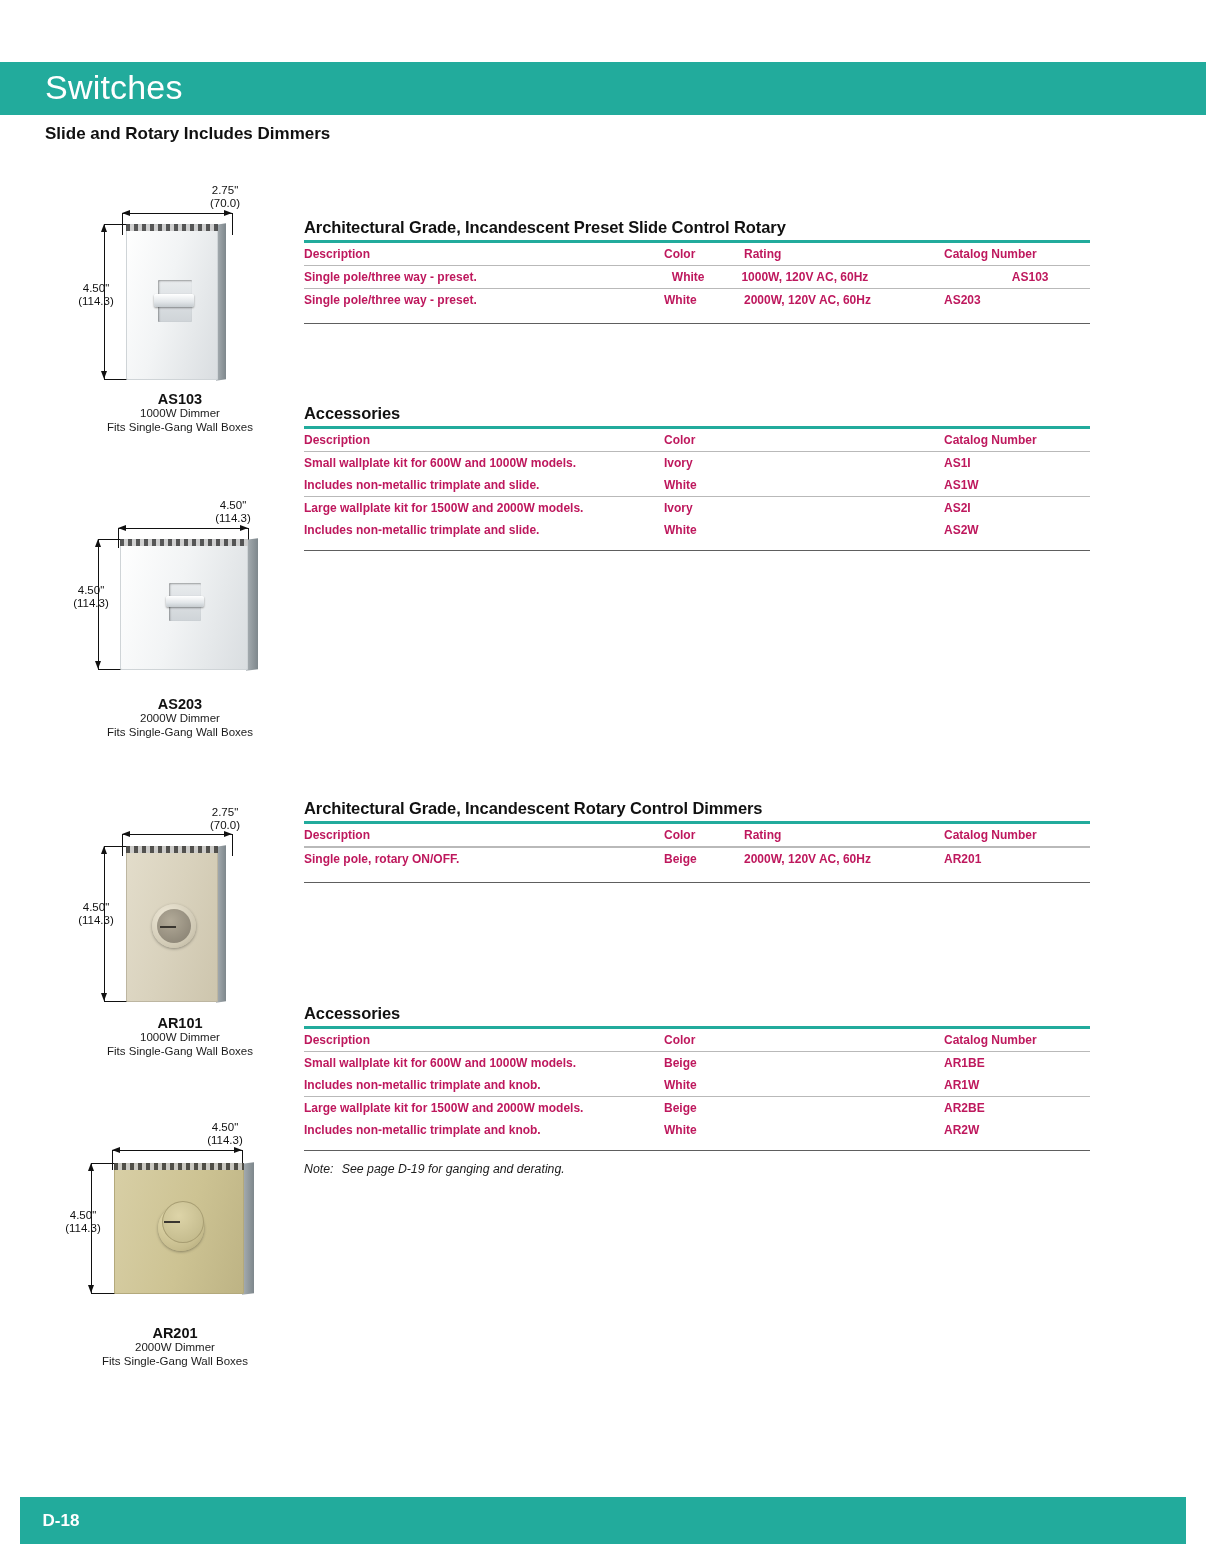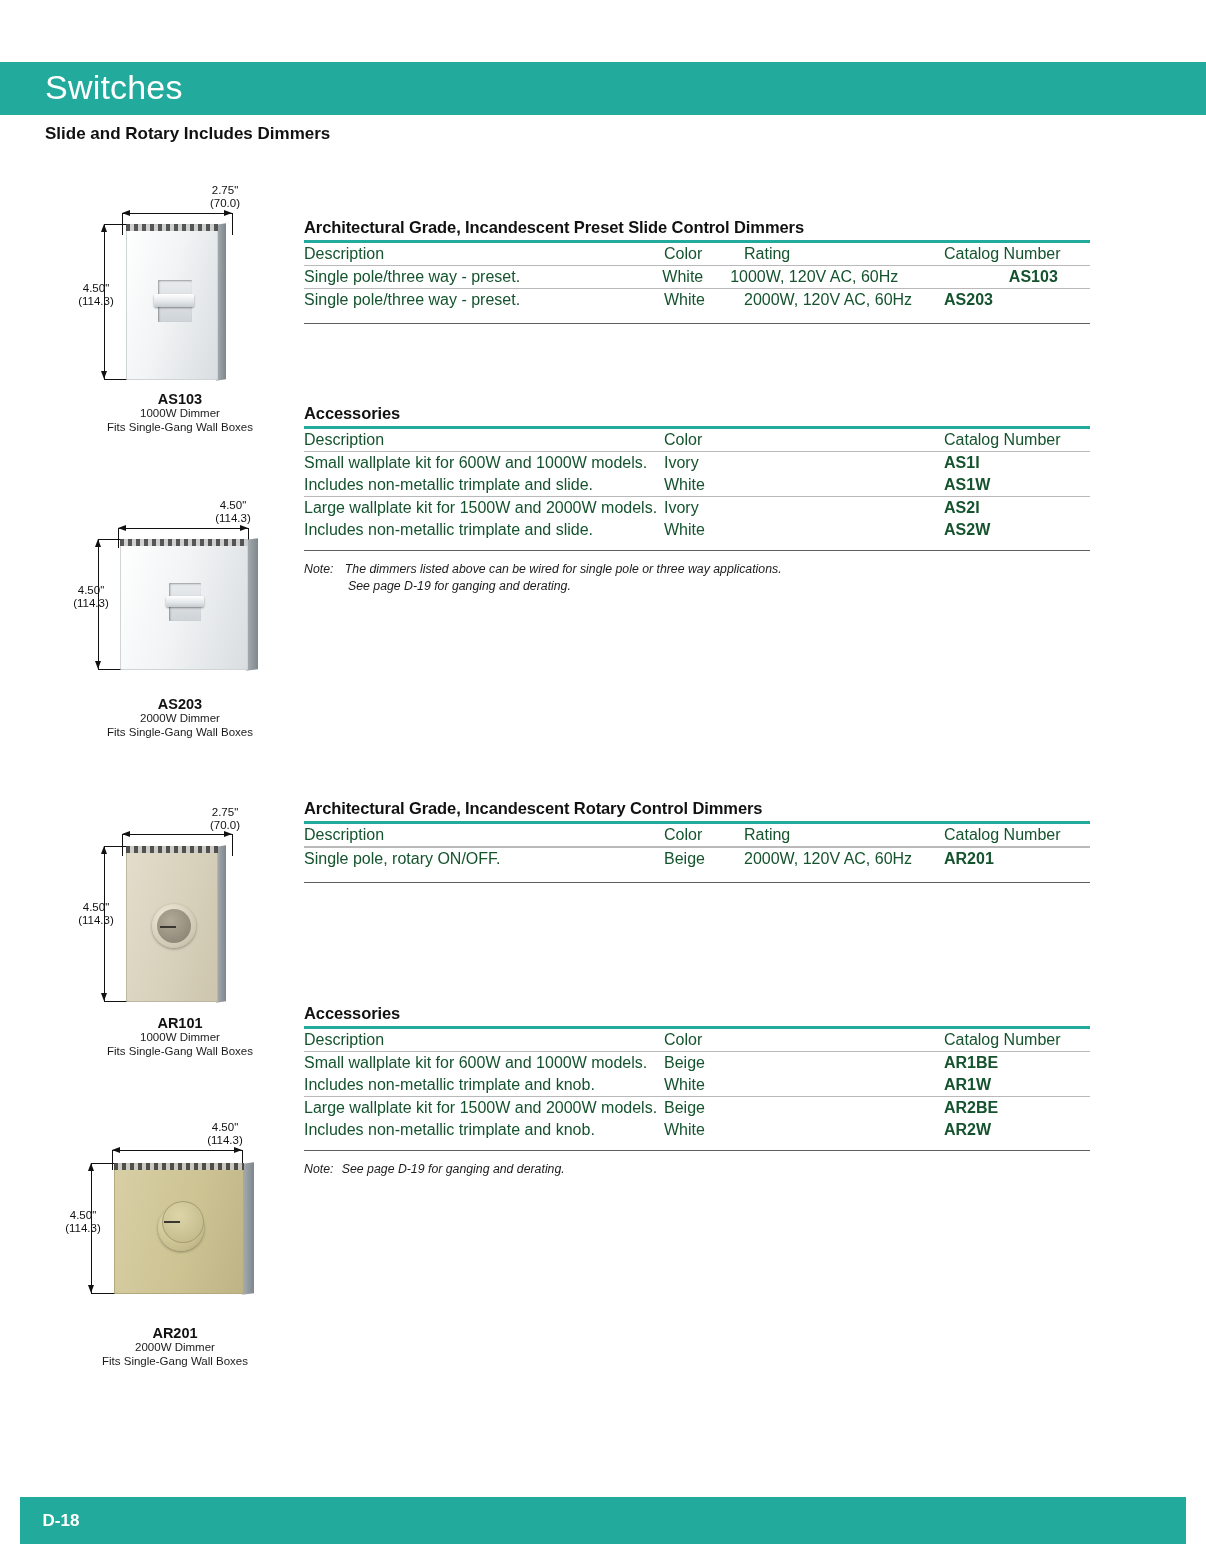--- a/index.html
+++ b/index.html
@@ -31,22 +31,23 @@
   .section-title {
     font-size: 16.5px; font-weight: bold; color: #111;
     margin-bottom: 3px; letter-spacing: -0.1px;
   }
   .rule-accent { height: 3px; background: #22ab9c; width: 100%; }
   .rule-thin { height: 1px; background: #b9b9b9; width: 100%; }
   .rule-dark { height: 1px; background: #5e5e5e; width: 100%; }
 
   table.spec { width: 100%; border-collapse: collapse; }
   table.spec td {
-    font-size: 16px; color: #14532d; padding: 0; vertical-align: top;
+    font-size: 12px; color: #be185d; padding: 0; vertical-align: top;
     line-height: 22px;
+    font-weight: bold;
   }
   .hdr td { padding: 5px 0 5px 0; font-size: 13.2px; color: #1b1b1b; }
   .c-desc { width: 360px; }
   .c-color { width: 80px; }
   .c-rating { width: 200px; }
   .c-cat { width: 146px; }
   .c-desc-n { width: 360px; }
   .c-color-n { width: 280px; }
   .c-cat-n { width: 146px; }
   .cat { font-weight: bold; }
@@ -294,21 +295,21 @@
       <div class="knob-pointer" style="left:50px; top:58px; width:16px;"></div>
     </div>
     <div class="fig-caption" style="position:absolute; left:0; top:205px; width:250px;">
       <div class="fig-cat">AR201</div>
       <div class="fig-sub">2000W Dimmer</div>
       <div class="fig-sub">Fits Single-Gang Wall Boxes</div>
     </div>
   </div>
 
   <div class="section" style="top:202px;">
-    <div class="section-title">Architectural Grade, Incandescent Preset Slide Control Dimmers</div>
+    <div class="section-title">Architectural Grade, Incandescent Preset Slide Control Rotary</div>
     <div class="rule-accent"></div>
     <table class="spec">
       <tbody>
           <tr class="hdr">
         <td class="c-desc">Description</td>
         <td class="c-color">Color</td>
         <td class="c-rating">Rating</td>
         <td class="c-cat">Catalog Number</td>
       </tr>
     </tbody>
@@ -374,25 +375,20 @@
         <td class="c-cat-n cat">AS2I</td>
       </tr>
       <tr class="rowpad2b">
         <td>Includes non-metallic trimplate and slide.</td>
         <td>White</td>
         <td class="cat">AS2W</td>
       </tr>
     </tbody>
       </table>
     <div class="rule-dark" style="margin-top:9px;"></div>
-    <div class="note">
-      <span>Note:</span>
-      <span style="display:inline-block;width:8px"></span><span>The dimmers listed above can be wired for single pole or three way applications.</span><br>
-      <span class="ind"></span><span>See page D-19 for ganging and derating.</span>
-    </div>
   </div>
 
   <div class="section" style="top:783px;">
     <div class="section-title">Architectural Grade, Incandescent Rotary Control Dimmers</div>
     <div class="rule-accent"></div>
     <table class="spec">
       <tbody>
           <tr class="hdr">
         <td class="c-desc">Description</td>
         <td class="c-color">Color</td>

